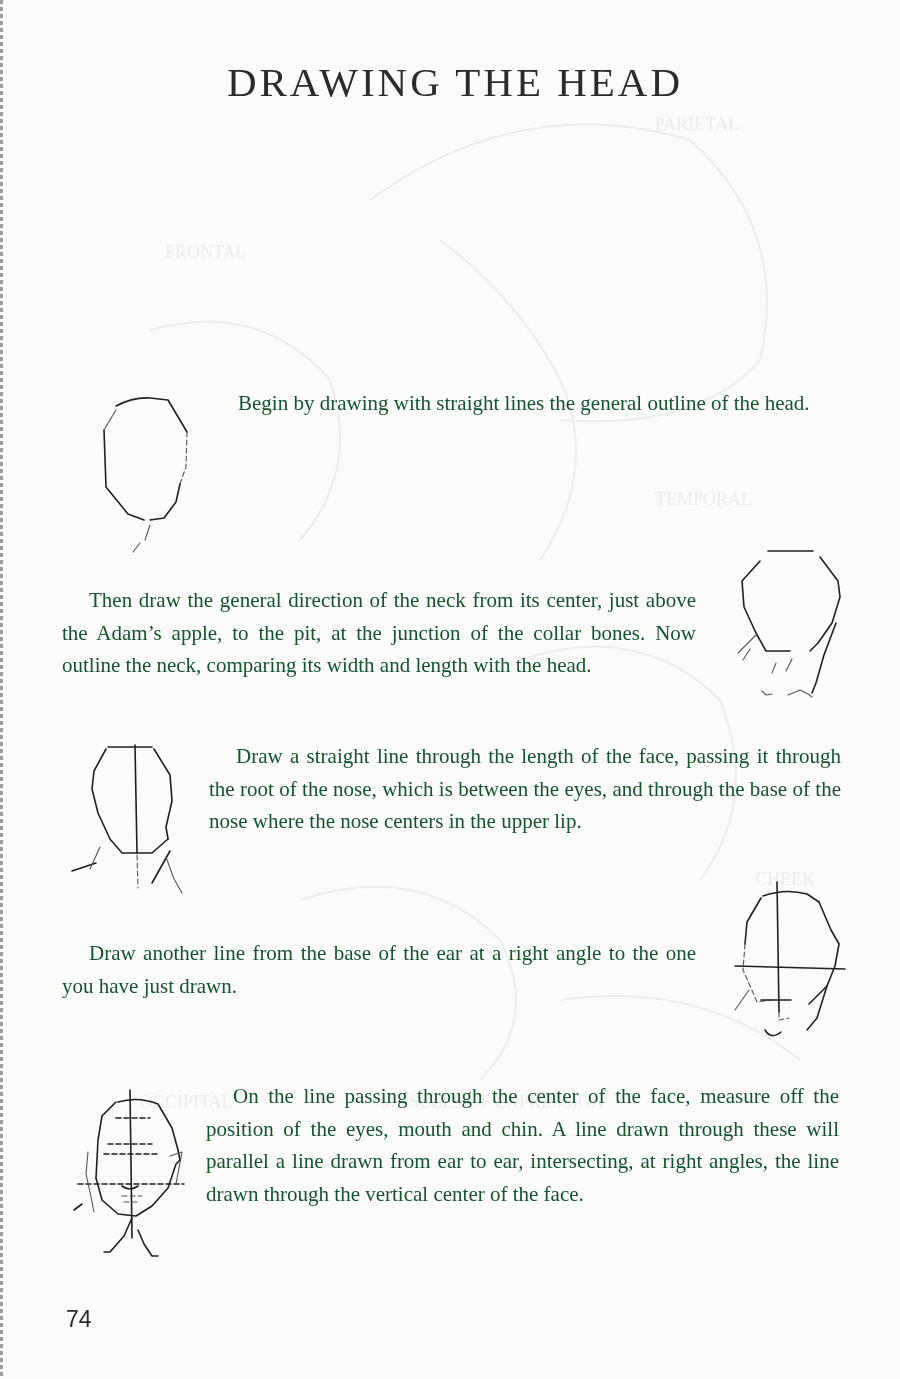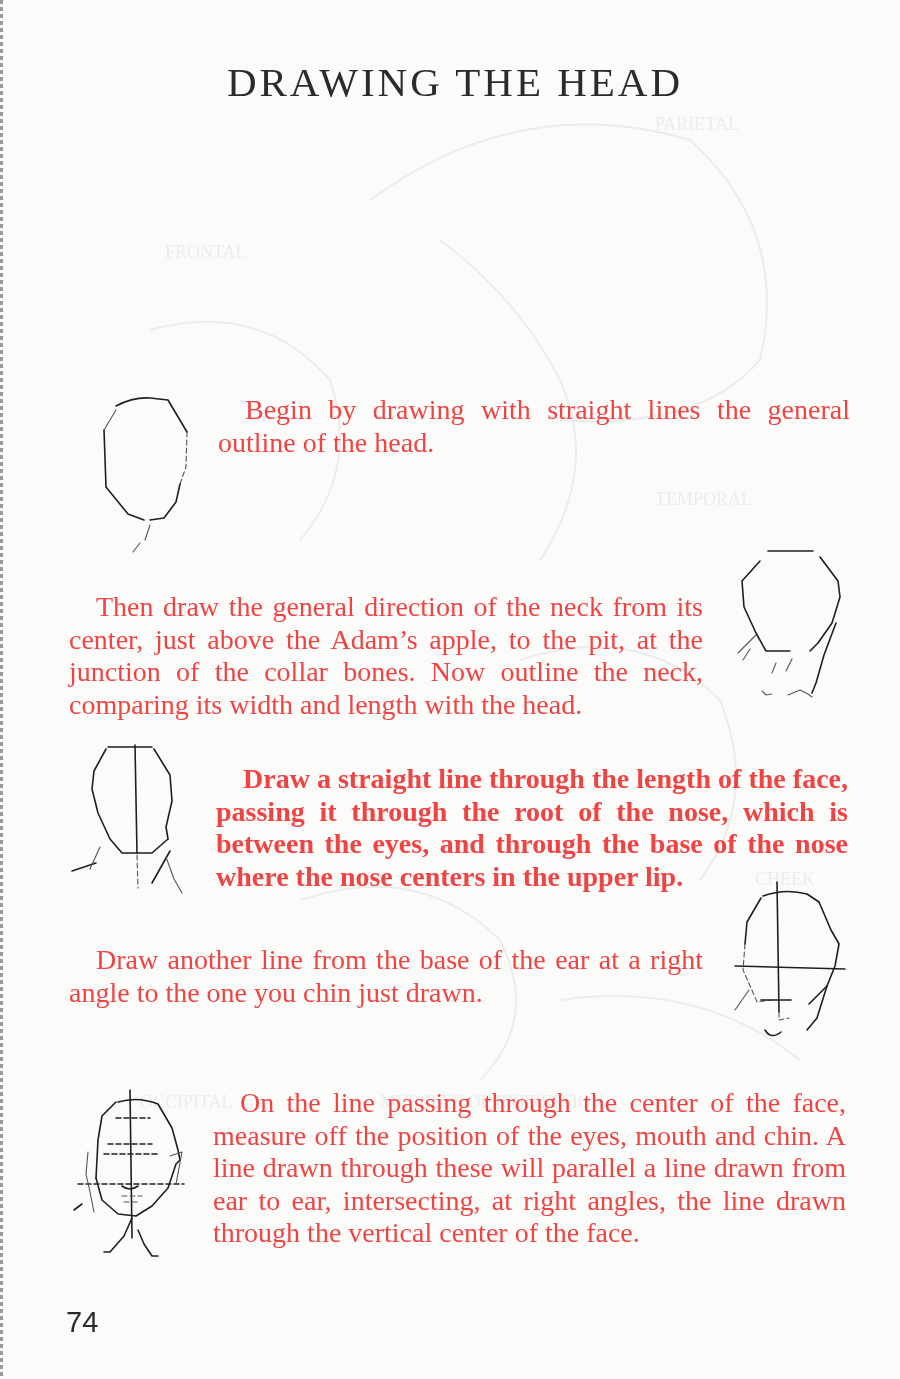--- a/index.html
+++ b/index.html
@@ -16,31 +16,31 @@
     .ghost {
       position: absolute; left: 0; top: 0; width: 900px; height: 1379px;
       pointer-events: none;
     }
     .title {
       position: absolute; left: 0; width: 910px; top: 58px;
       text-align: center; font-size: 41px; letter-spacing: 3px;
       font-weight: normal; color: #2b2b2b; margin: 0;
     }
     .para {
-      position: absolute; font-size: 28px; line-height: 32.5px;
-      text-align: justify; margin: 7px; color: #ef4444;
+      position: absolute; font-size: 21px; line-height: 32.5px;
+      text-align: justify; margin: 0; color: #14532d;
     }
     .para.indent { text-indent: 27px; }
     .sketch { position: absolute; }
     .sketch svg { width: 100%; height: 100%; overflow: visible; }
     .sketch path, .sketch line { fill: none; stroke: #1f1f1f; stroke-width: 1.6; stroke-linecap: round; stroke-linejoin: round; }
     .sketch .light { stroke: #555; stroke-width: 1.1; }
     .sketch .dash { stroke-dasharray: 5 3; }
     .page-number {
-      position: absolute; left: 66px; top: 1306px; font-size: 29px; color: #2a2a2a;
+      position: absolute; left: 66px; top: 1306px; font-size: 23px; color: #2a2a2a;
       font-family: "Liberation Sans", "DejaVu Sans", sans-serif;
     }
   </style>
 </head>
 <body>
 
 <div class="left-edge"></div>
 
 <svg class="ghost" viewBox="0 0 900 1379">
   <g fill="none" stroke="#ececea" stroke-width="2">
@@ -98,38 +98,38 @@
     <path d="M36 6 L24 28 L22 46 L28 70 L40 96 L52 110 L82 110 L98 96"></path>
     <path d="M84 6 L100 32 L102 58 L96 84 L98 96"></path>
     <line x1="65" y1="2" x2="67" y2="110"></line>
     <path class="light dash" d="M67 112 L68 145"></path>
     <path d="M2 128 L26 120"></path>
     <path class="light" d="M30 104 L20 126"></path>
     <path d="M100 108 L82 140"></path>
     <path class="light" d="M96 114 L104 136 L112 150"></path>
   </svg>
 </div>
-<p class="para indent" style="left:209px; top:756px; width:632px;font-weight:bold;">Draw a straight line through the length of the face, passing it through the root of the nose, which is between the eyes, and through the base of the nose where the nose centers in the upper lip.</p>
+<p class="para indent" style="left:209px; top:740px; width:632px;">Draw a straight line through the length of the face, passing it through the root of the nose, which is between the eyes, and through the base of the nose where the nose centers in the upper lip.</p>
 
 <div class="sketch" style="left:727px; top:882px; width:120px; height:160px;">
   <svg viewBox="0 0 120 160">
     <path d="M36 14 Q58 6 80 12 L92 20"></path>
     <path d="M34 16 L20 40 L18 62"></path>
     <path class="light dash" d="M18 62 L16 88 L24 106 L30 120 L44 118"></path>
     <path d="M92 20 L104 48 L112 62 L108 84 L100 104 L82 122"></path>
     <line x1="50" y1="0" x2="52" y2="130"></line>
     <path class="light dash" d="M52 130 L52 138 L62 136"></path>
     <line x1="8" y1="84" x2="118" y2="87"></line>
     <path d="M34 118 L64 118"></path>
     <path class="light" d="M22 108 L8 128"></path>
     <path d="M100 104 L90 136 L80 148"></path>
     <path d="M38 148 Q44 158 54 150"></path>
   </svg>
 </div>
-<p class="para indent" style="left:62px; top:937px; width:634px;">Draw another line from the base of the ear at a right angle to the one you chin just drawn.</p>
+<p class="para indent" style="left:62px; top:937px; width:634px;">Draw another line from the base of the ear at a right angle to the one you have just drawn.</p>
 
 <div class="sketch" style="left:72px; top:1088px; width:115px; height:170px;">
   <svg viewBox="0 0 115 170">
     <path d="M46 14 Q66 8 86 16 L100 40 L106 62 L108 72"></path>
     <path d="M44 14 L30 28 L26 52 L24 90"></path>
     <path d="M24 90 L30 112 L46 126 L64 128 L80 118 L96 100 L104 76 L108 72"></path>
     <line x1="58" y1="2" x2="60" y2="150"></line>
     <path class="dash" d="M44 30 L78 30"></path>
     <path class="dash" d="M36 56 L80 56"></path>
     <path class="dash" d="M32 66 L86 66"></path>

